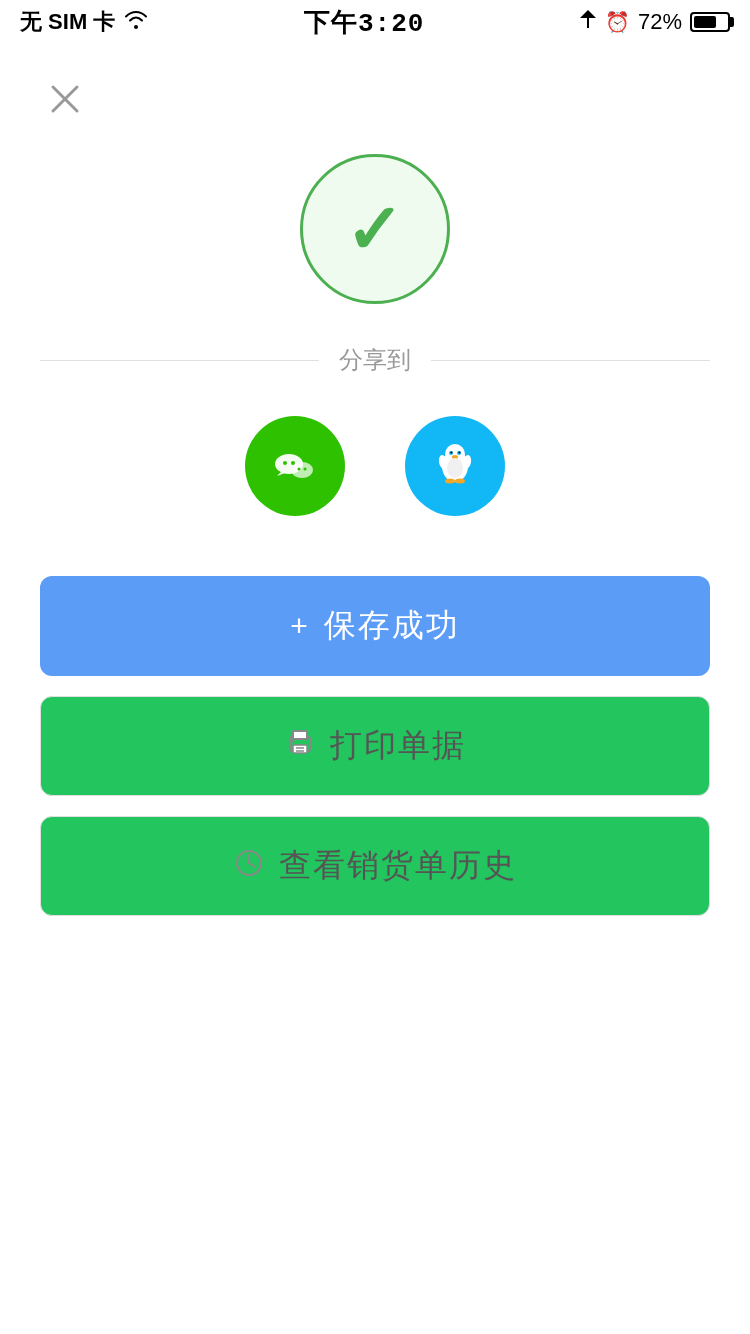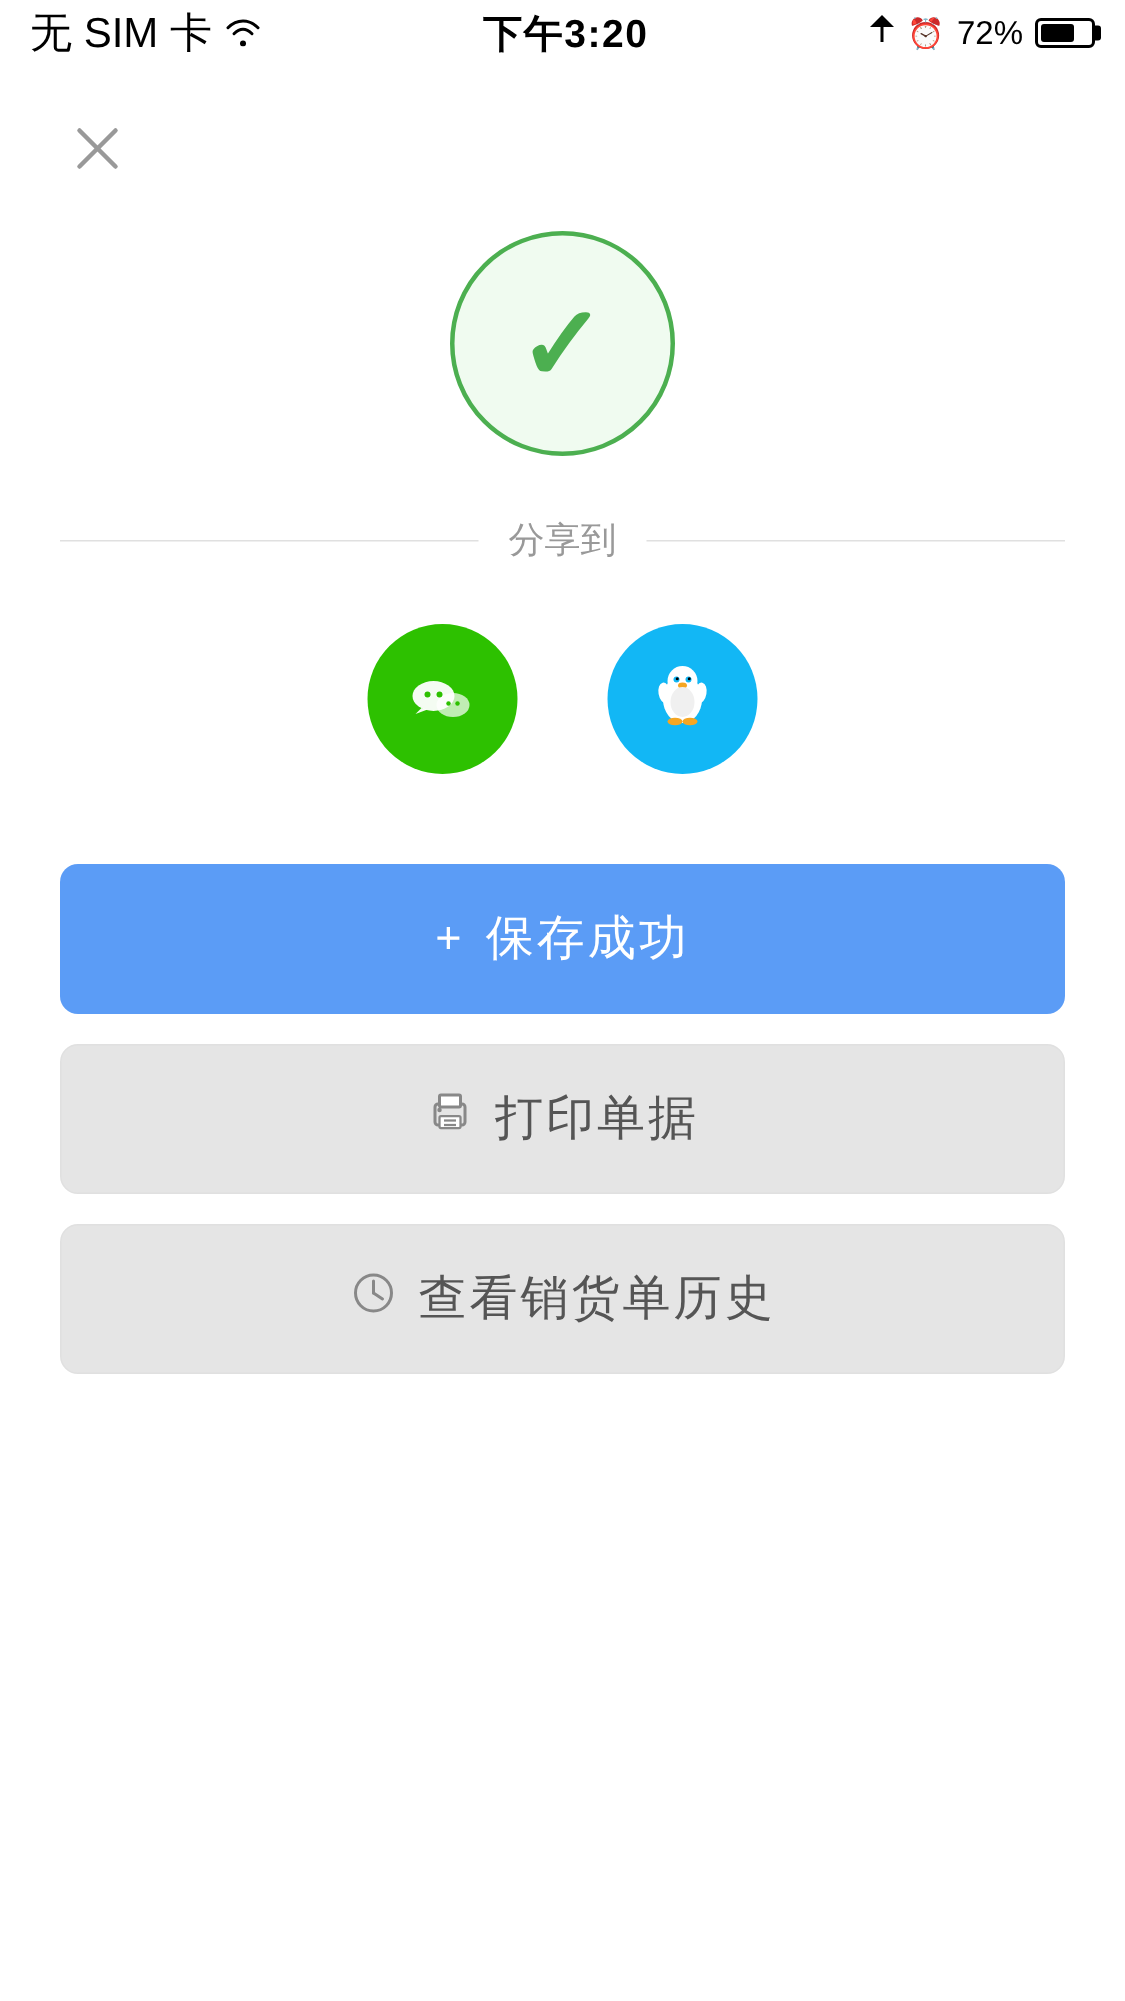--- a/index.html
+++ b/index.html
@@ -22,27 +22,28 @@
       align-items: center;
       justify-content: space-between;
       padding: 0 20px;
       font-size: 24px;
       color: #000;
     }
     .status-left {
       display: flex;
       align-items: center;
       gap: 8px;
-      font-size: 28px;
-      font-weight: 400;
+      font-size: 22px;
+      font-weight: 700;
     }
     .status-center {
       font-size: 26px;
       font-weight: 600;
       letter-spacing: 1px;
+      font-family: Liberation Mono, monospace;
     }
     .status-right {
       display: flex;
       align-items: center;
       gap: 8px;
       font-size: 22px;
     }
     .battery-bar {
       width: 40px;
       height: 20px;
@@ -186,21 +187,21 @@
       display: flex;
       align-items: center;
       justify-content: center;
       gap: 14px;
       cursor: pointer;
       letter-spacing: 2px;
     }
     .btn-secondary {
       width: 100%;
       height: 100px;
-      background: #e5e5e5;
+      background: #22c55e;
       border: 1px solid #e0e0e0;
       border-radius: 12px;
       font-size: 32px;
       color: #555;
       display: flex;
       align-items: center;
       justify-content: center;
       gap: 14px;
       cursor: pointer;
       letter-spacing: 2px;

